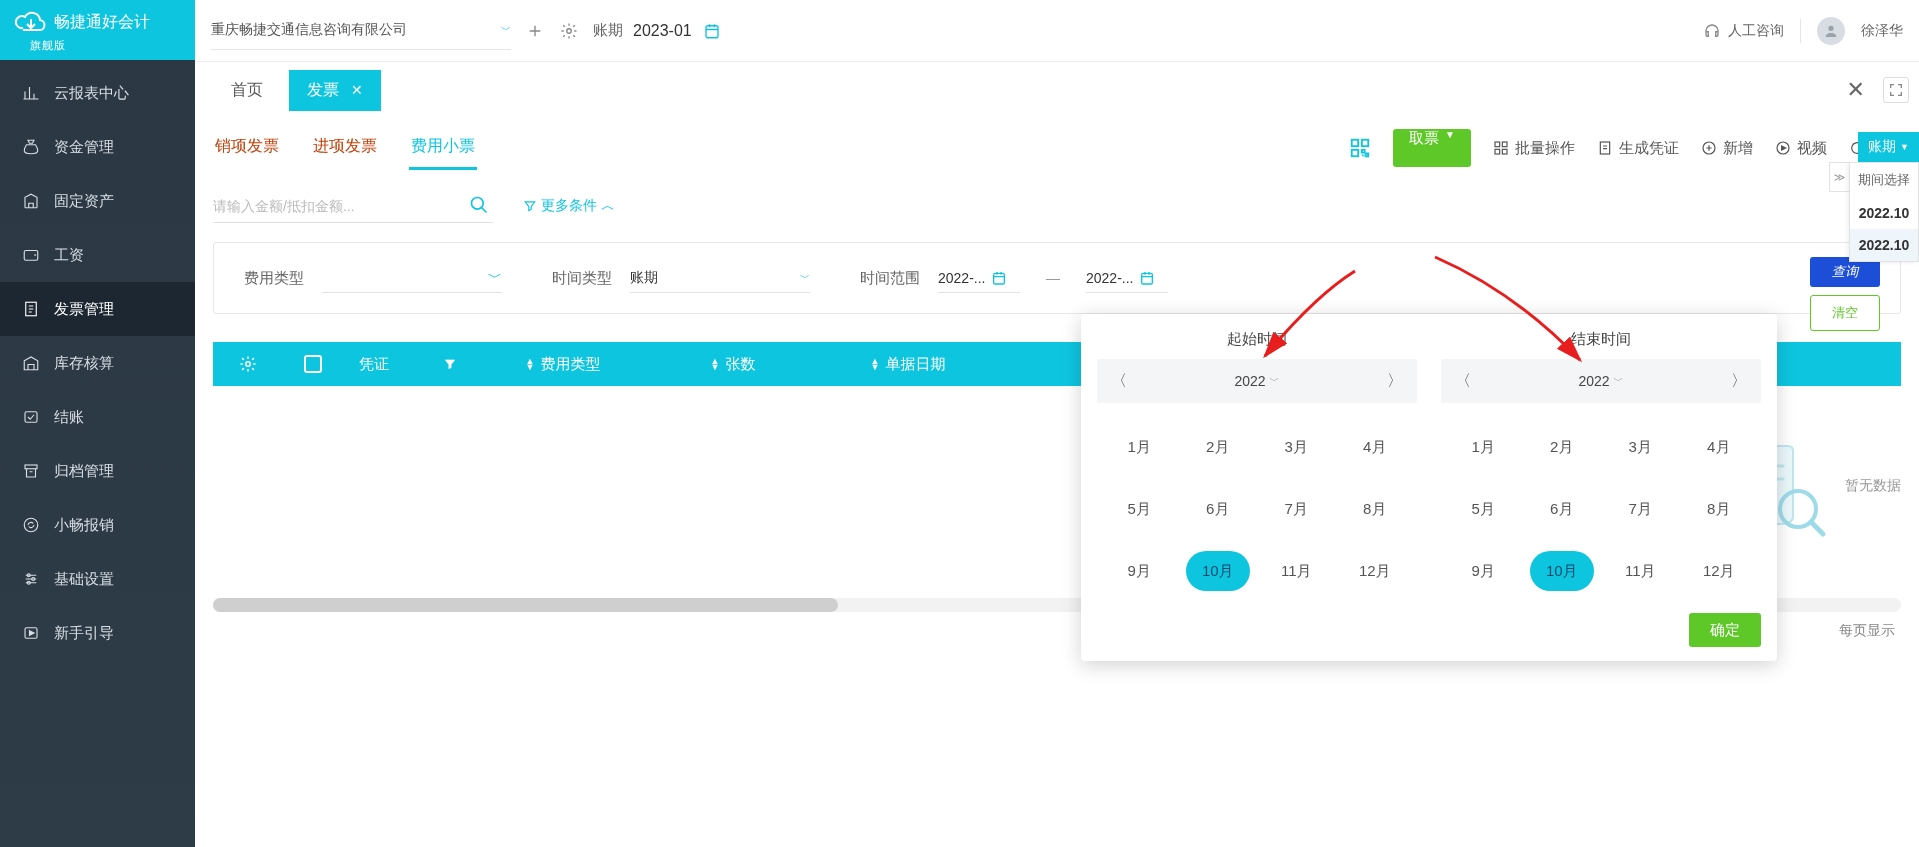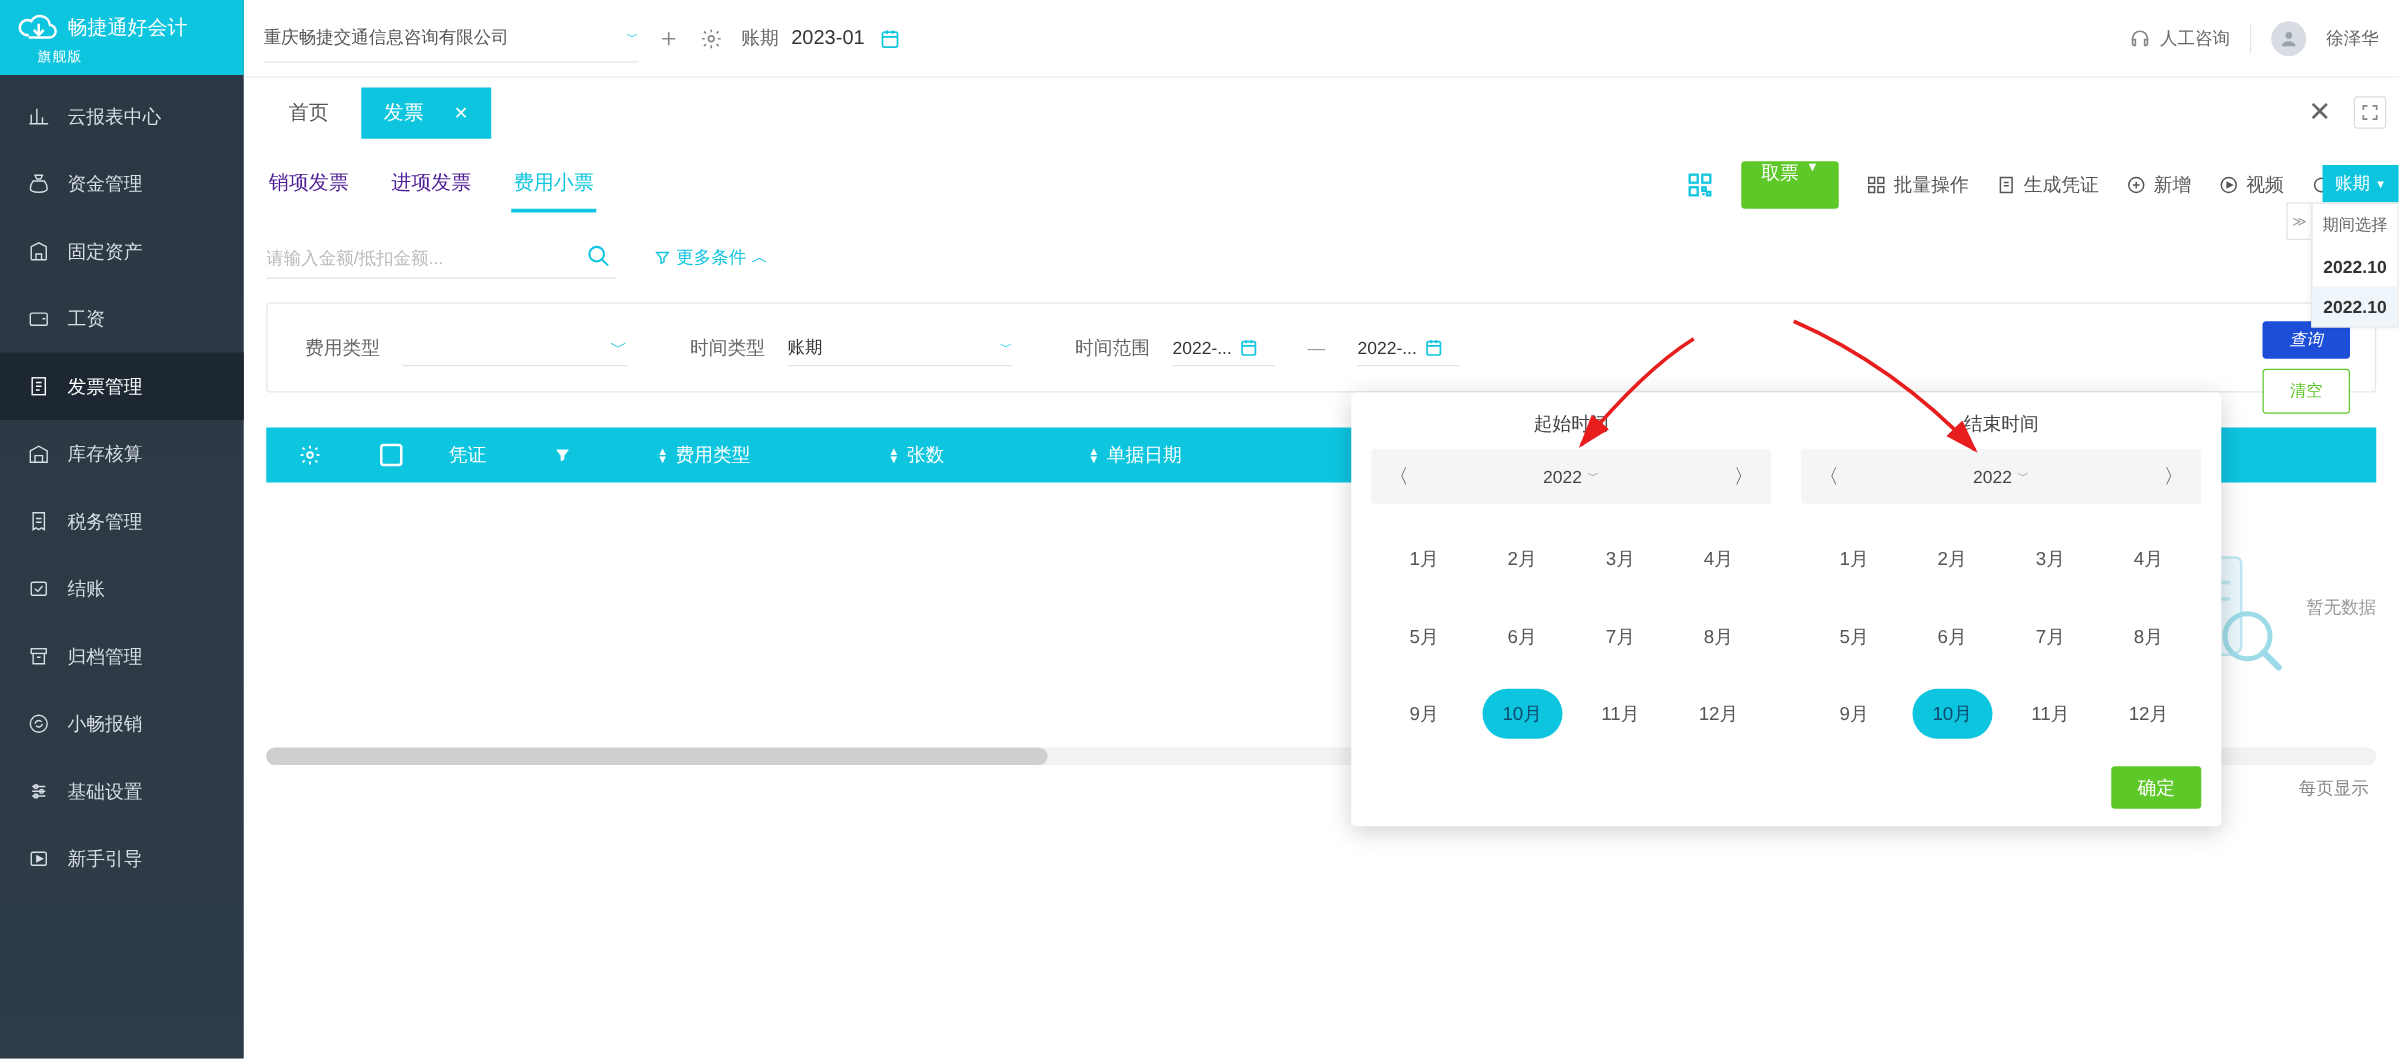--- a/index.html
+++ b/index.html
@@ -32,31 +32,31 @@
 .period-cal { color:#0ec5e0; }
 .topbar-right { margin-left:auto; display:flex; align-items:center; gap:16px; }
 .consult { display:flex; align-items:center; gap:6px; color:#666; cursor:pointer; }
 .divider-v { width:1px; height:24px; background:#e5e5e5; }
 .avatar { width:28px; height:28px; border-radius:50%; background:#d7dde2; display:inline-flex; align-items:center; justify-content:center; }
 .avatar svg { width:16px; height:16px; fill:#9aa3ab; }
 
 
 .pagetabs { height: 56px; display:flex; align-items:center; padding:0 18px; gap:8px; position:relative; }
 .pagetab { padding: 10px 18px; font-size:16px; color:#555; cursor:pointer; }
-.pagetab.active { background:#0ec5e0; color:#fff; display:flex; align-items:center; gap:24px; }
+.pagetab.active { background:#0ec5e0; color:#fff; display:flex; align-items:center; gap:12px; }
 .close-x { font-size:14px; }
 .pagetabs-right { position:absolute; right:10px; display:flex; align-items:center; gap:10px; }
 .big-close { font-size:22px; color:#666; cursor:pointer; padding:4px 8px; }
 .expand { border:1px solid #ddd; border-radius:3px; padding:4px; cursor:pointer; }
 
 
 .content { padding: 0 18px 18px; position:relative; flex:1; min-height:0; }
 .subtabs-row { display:flex; align-items:center; height:60px; border-bottom: none; }
 .subtabs { display:flex; gap:30px; }
-.subtab { font-size:16px; color:#4c1d95; padding:10px 2px; cursor:pointer; font-weight:500; }
+.subtab { font-size:16px; color:#c2410c; padding:10px 2px; cursor:pointer; font-weight:500; }
 .subtab.active { color:#0ec5e0; border-bottom:3px solid #0ec5e0; }
 .toolbar { margin-left:auto; display:flex; align-items:center; gap:22px; }
 .qr { color:#0ec5e0; }
 .btn-green { background:#5ec829; color:#fff; border:none; height:38px; padding:0 16px; border-radius:3px; font-size:15px; display:flex; align-items:flex-start; gap:6px; cursor:pointer; }
 .btn-green .caret { font-size:10px; }
 .tool-link { display:flex; align-items:center; gap:6px; color:#555; cursor:pointer; font-size:15px; }
 .tool-link svg { width:16px; height:16px; stroke:currentColor; fill:none; stroke-width:1.8; }
 
 .filter-row { display:flex; align-items:center; gap:30px; height:44px; margin-top:6px; }
 .search-amt { position:relative; width:280px; }
@@ -187,28 +187,20 @@
           </span>
           <span>发票管理</span>
         </div>
       <div class="nav-item">
           <span class="nav-icon">
             <svg viewBox="0 0 24 24">
               <path d="M3 9l9-5 9 5v12H3zM8 21v-7h8v7"></path>
             </svg>
           </span>
           <span>库存核算</span>
-        </div>
-      <div class="nav-item">
-          <span class="nav-icon">
-            <svg viewBox="0 0 24 24">
-              <path d="M6 3h12v18l-3-2-3 2-3-2-3 2zM9 9h6M9 13h6"></path>
-            </svg>
-          </span>
-          <span>税务管理</span>
         </div>
       <div class="nav-item">
           <span class="nav-icon">
             <svg viewBox="0 0 24 24">
               <rect x="4" y="5" width="16" height="14" rx="2"></rect>
               <path d="M8 12l3 3 5-6"></path>
             </svg>
           </span>
           <span>结账</span>
         </div>

